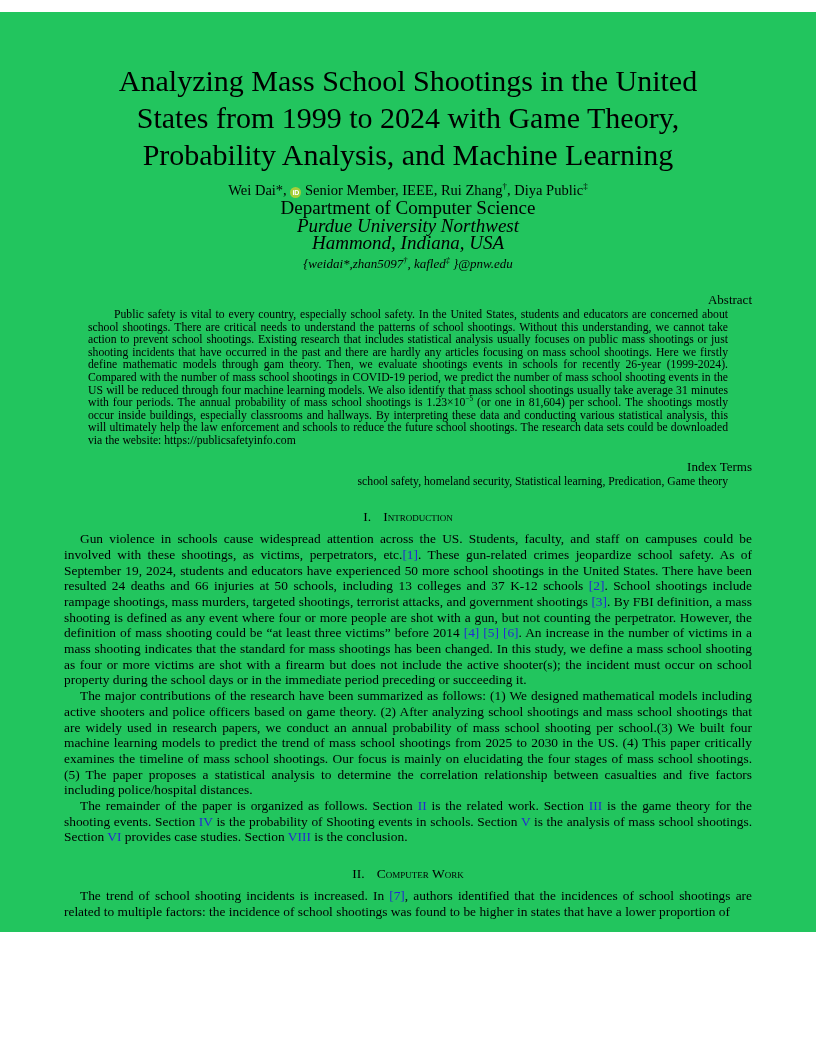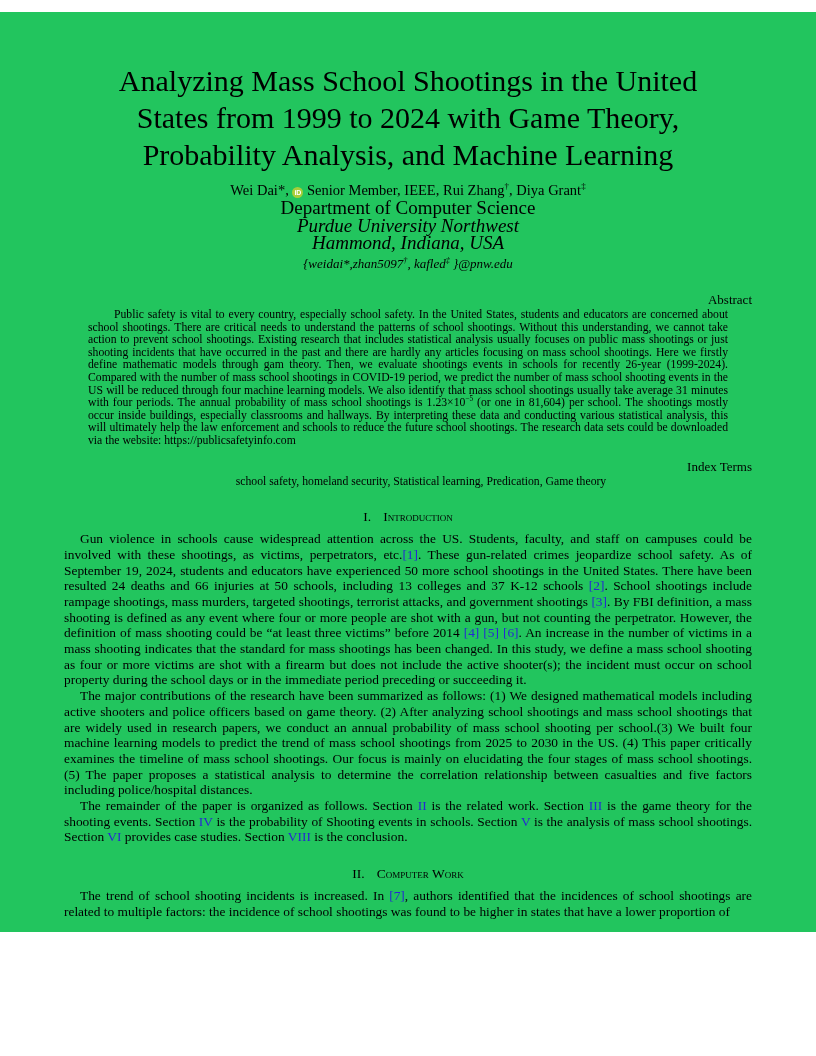--- a/index.html
+++ b/index.html
@@ -24,21 +24,21 @@
   sup { font-size:0.62em; line-height:0; vertical-align:super; }
   .center-head { text-align:right; font-size:13px; line-height:16px; margin:0; }
   .abs-head { margin-top:20px; }
   .it-head { margin-top:11px; }
   .abstract, .index-terms {
     font-size:11.7px; line-height:12.6px;
     margin:1px 24px 0 24px;
     text-indent:26px;
     text-align:justify;
   }
-  .index-terms { text-align:center; }
+  .index-terms { text-align:right; }
   .section-head { text-align:center; font-size:13.5px; line-height:17px; font-weight:400; margin:20px 0 6px 0; }
   .section-head .sec-num { margin-right:0.9em; }
   .section-head .sec-title { font-variant:small-caps; }
   .body-par { font-size:13.4px; line-height:15.7px; text-align:justify; text-indent:16px; margin:0; }
   .cite-link { color:#2727d4; cursor:pointer; }
   .footnote { font-size:11.6px; line-height:14px; margin:15px 0 0 0; text-indent:10px; }
   .orcid-icon {
     display:inline-block; width:11px; height:11px; border-radius:50%;
     background:#A6CE39; color:#fff; font-size:7px; line-height:11px;
     text-align:center; font-family:"Liberation Sans",sans-serif;
@@ -49,21 +49,21 @@
 <body>
 
 <div class="page">
 
   <h1 class="title">
     <div>Analyzing Mass School Shootings in the United</div>
     <div>States from 1999 to 2024 with Game Theory,</div>
     <div>Probability Analysis, and Machine Learning</div>
   </h1>
 
-  <div class="authors"><span>Wei Dai*, </span><span class="orcid-icon">iD</span><span> Senior Member, IEEE, Rui Zhang</span><sup>†</sup><span>, Diya Grant</span><sup>‡</sup></div>
+  <div class="authors"><span>Wei Dai*, </span><span class="orcid-icon">iD</span><span> Senior Member, IEEE, Rui Zhang</span><sup>†</sup><span>, Diya Public</span><sup>‡</sup></div>
   <div class="affil">Department of Computer Science</div>
   <div class="affil italic">Purdue University Northwest</div>
   <div class="affil italic">Hammond, Indiana, USA</div>
   <div class="affil italic email"><span>{weidai*,zhan5097</span><sup>†</sup><span>, kafled</span><sup>‡</sup><span> }@pnw.edu</span></div>
 
   <div class="center-head abs-head">Abstract</div>
   <p class="abstract"><span>Public safety is vital to every country, especially school safety. In the United States, students and educators are concerned about school shootings. There are critical needs to understand the patterns of school shootings. Without this understanding, we cannot take action to prevent school shootings. Existing research that includes statistical analysis usually focuses on public mass shootings or just shooting incidents that have occurred in the past and there are hardly any articles focusing on mass school shootings. Here we firstly define mathematic models through gam theory. Then, we evaluate shootings events in schools for recently 26-year (1999-2024). Compared with the number of mass school shootings in COVID-19 period, we predict the number of mass school shooting events in the US will be reduced through four machine learning models. We also identify that mass school shootings usually take average 31 minutes with four periods. The annual probability of mass school shootings is 1.23×10</span><sup>−5</sup><span> (or one in 81,604) per school. The shootings mostly occur inside buildings, especially classrooms and hallways. By interpreting these data and conducting various statistical analysis, this will ultimately help the law enforcement and schools to reduce the future school shootings. The research data sets could be downloaded via the website: https://publicsafetyinfo.com</span></p>
 
   <div class="center-head it-head">Index Terms</div>
   <p class="index-terms">school safety, homeland security, Statistical learning, Predication, Game theory</p>

